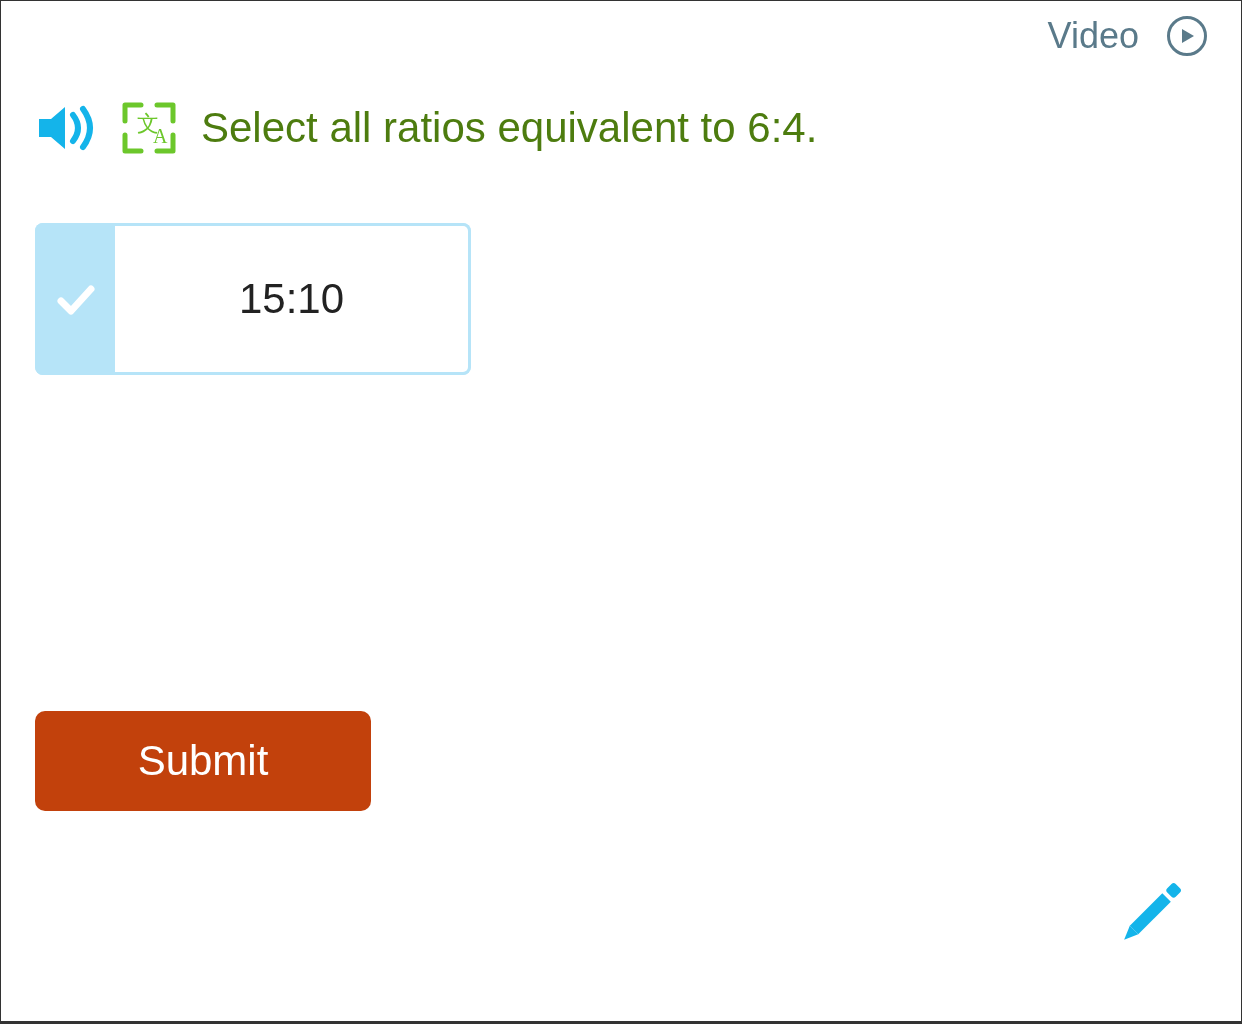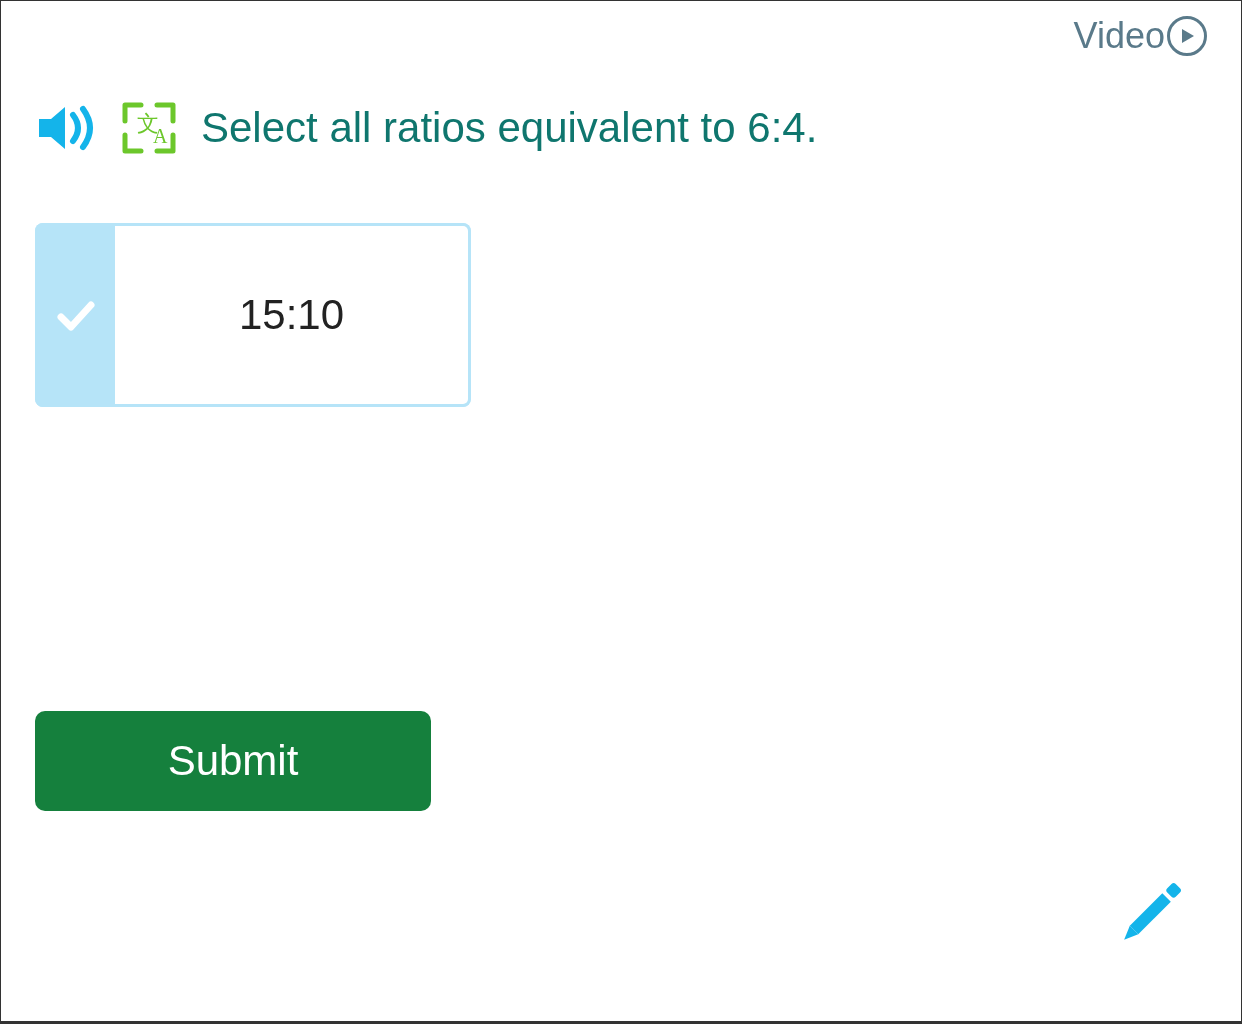--- a/index.html
+++ b/index.html
@@ -11,21 +11,21 @@
     position: relative;
     overflow: hidden;
   }
 
   .top-bar {
     position: absolute;
     top: 14px;
     right: 34px;
     display: flex;
     align-items: center;
-    gap: 2px;
+    gap: 28px;
     color: #5a7a8a;
     font-size: 36px;
     cursor: pointer;
   }
   .play-circle {
     width: 40px; height: 40px;
     border: 3px solid #5a7a8a;
     border-radius: 50%;
     display: flex; align-items: center; justify-content: center;
   }
@@ -35,38 +35,38 @@
     position: absolute;
     top: 100px;
     left: 36px;
     right: 36px;
     display: flex;
     align-items: center;
     gap: 22px;
   }
   .question-text {
     font-size: 42px;
-    color: #0f766e;
+    color: #4d7c0f;
     text-align: center;
   }
 
   .speaker-icon svg, .translate-icon svg { display:block; }
 
   .options-grid {
     position: absolute;
     top: 222px;
     left: 34px;
     width: 920px;
     display: grid;
     grid-template-columns: 1fr 1fr;
     gap: 48px;
   }
   .option {
     display: flex;
-    height: 184px;
+    height: 152px;
     border-radius: 8px;
     overflow: hidden;
     background: #b6e4f8;
     cursor: pointer;
   }
   .option-check {
     width: 80px;
     display: flex;
     align-items: center;
     justify-content: center;
@@ -84,23 +84,23 @@
     align-items: center;
     justify-content: center;
     font-size: 42px;
     color: #222;
   }
 
   .submit-btn {
     position: absolute;
     top: 710px;
     left: 34px;
-    width: 396px;
+    width: 336px;
     height: 100px;
-    background: #15803d;
+    background: #c2410c;
     color: #fff;
     font-size: 42px;
     border: none;
     border-radius: 10px;
     cursor: pointer;
     font-family: inherit;
   }
 
   .scratch-btn {
     position: absolute;

